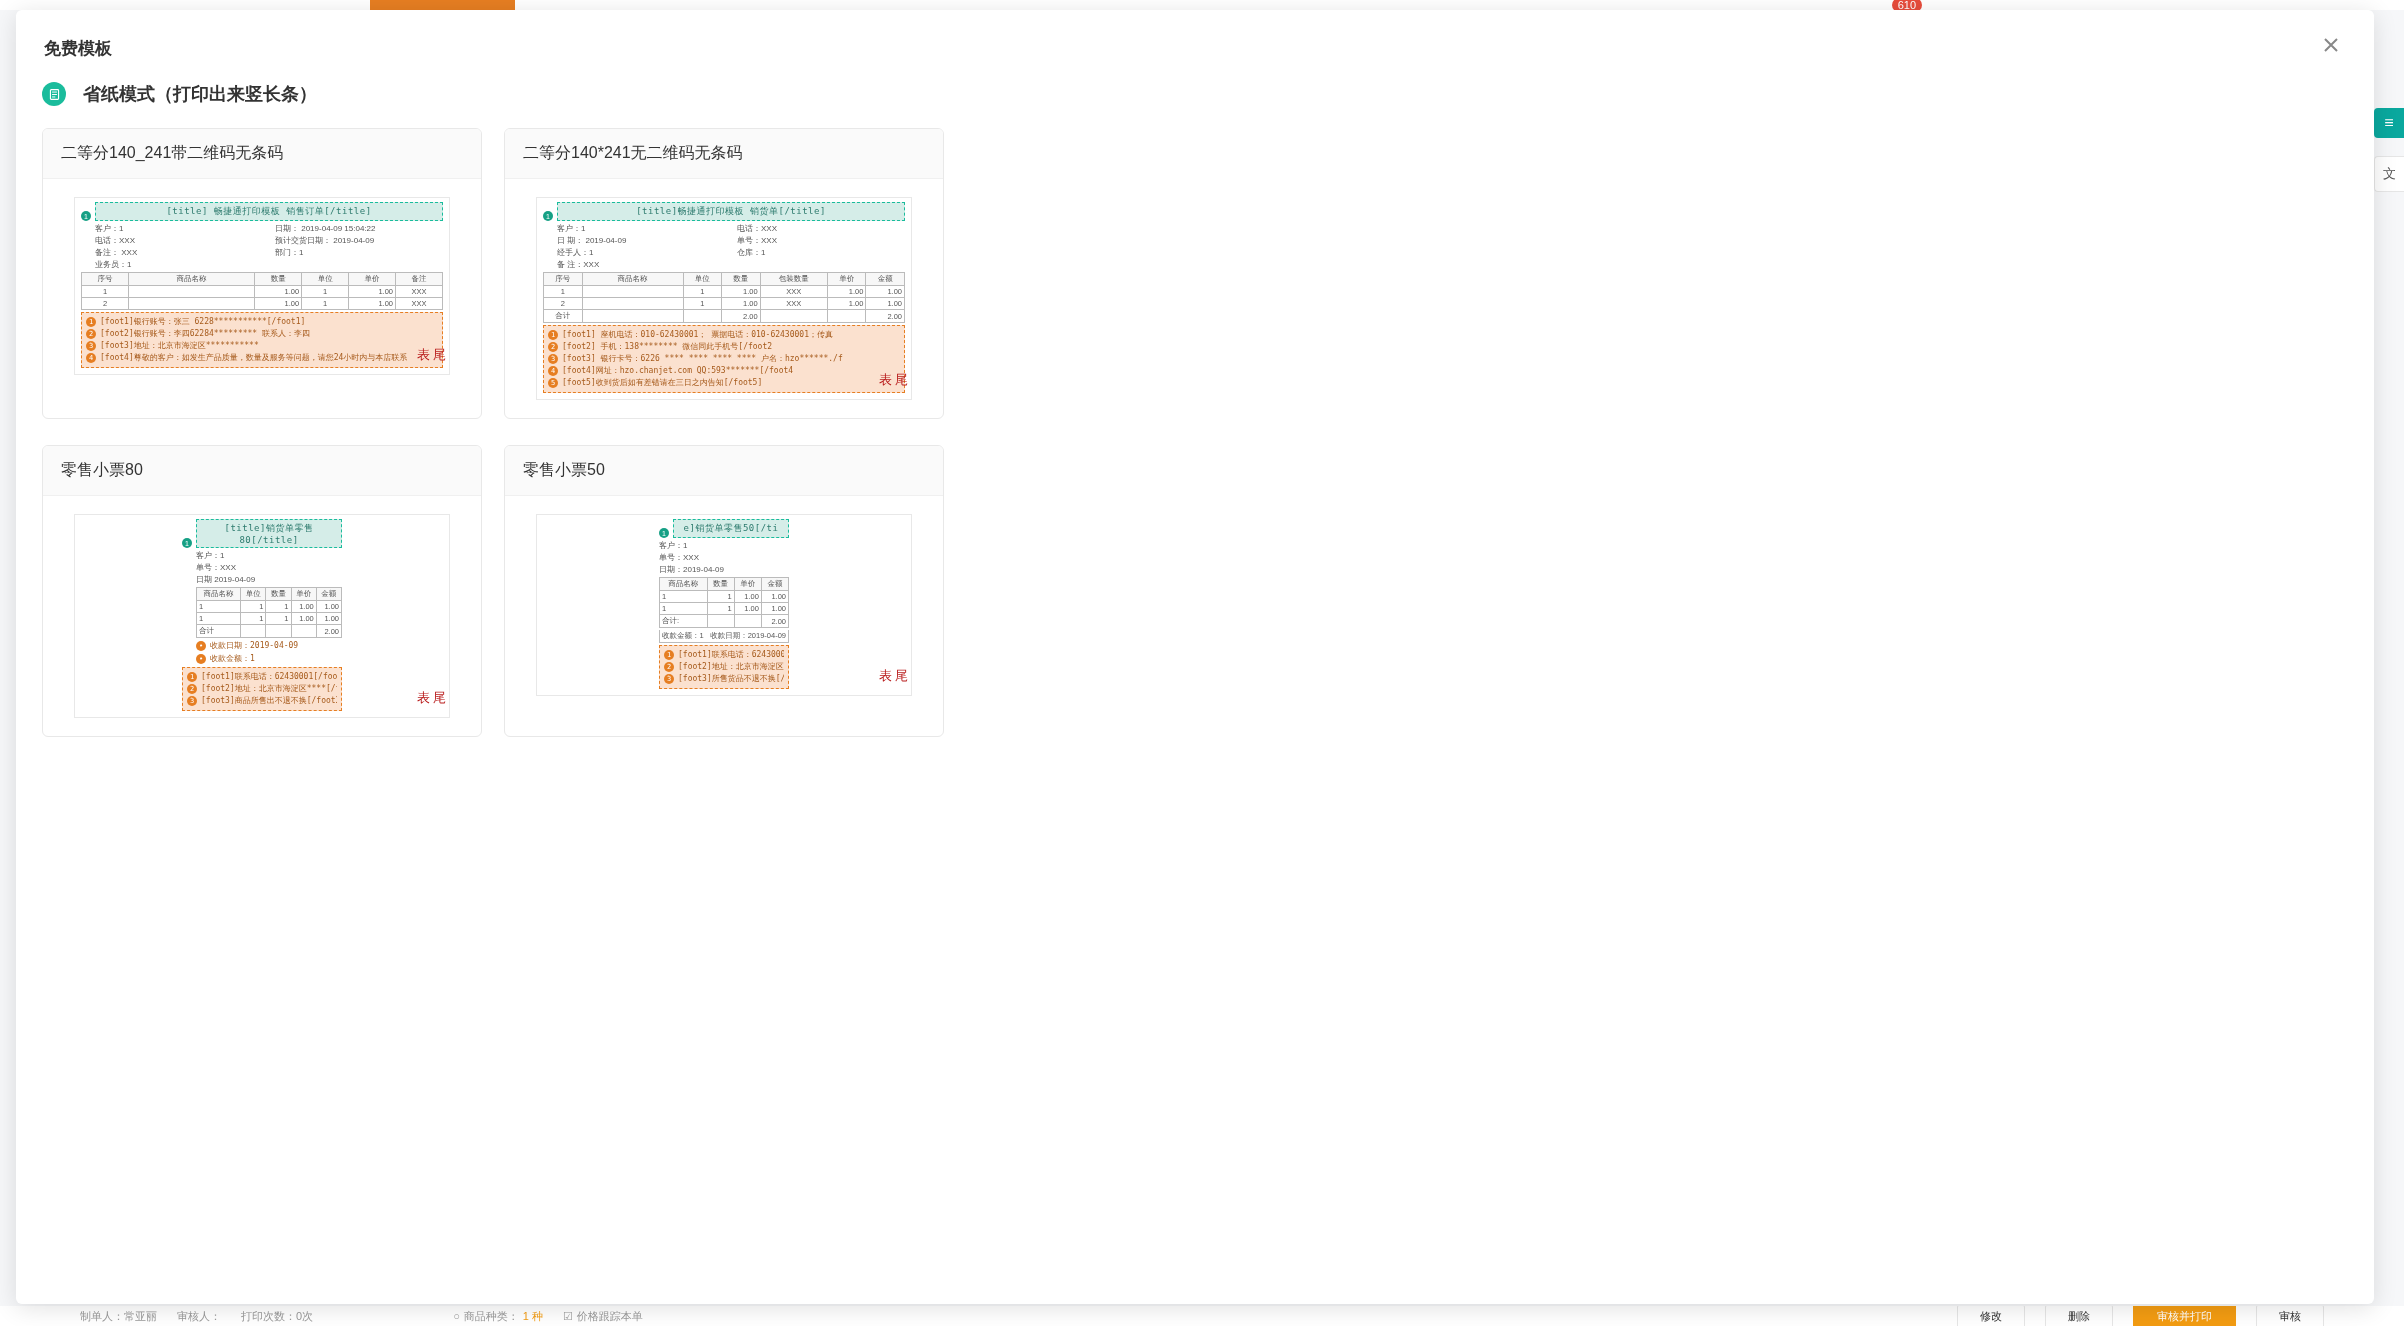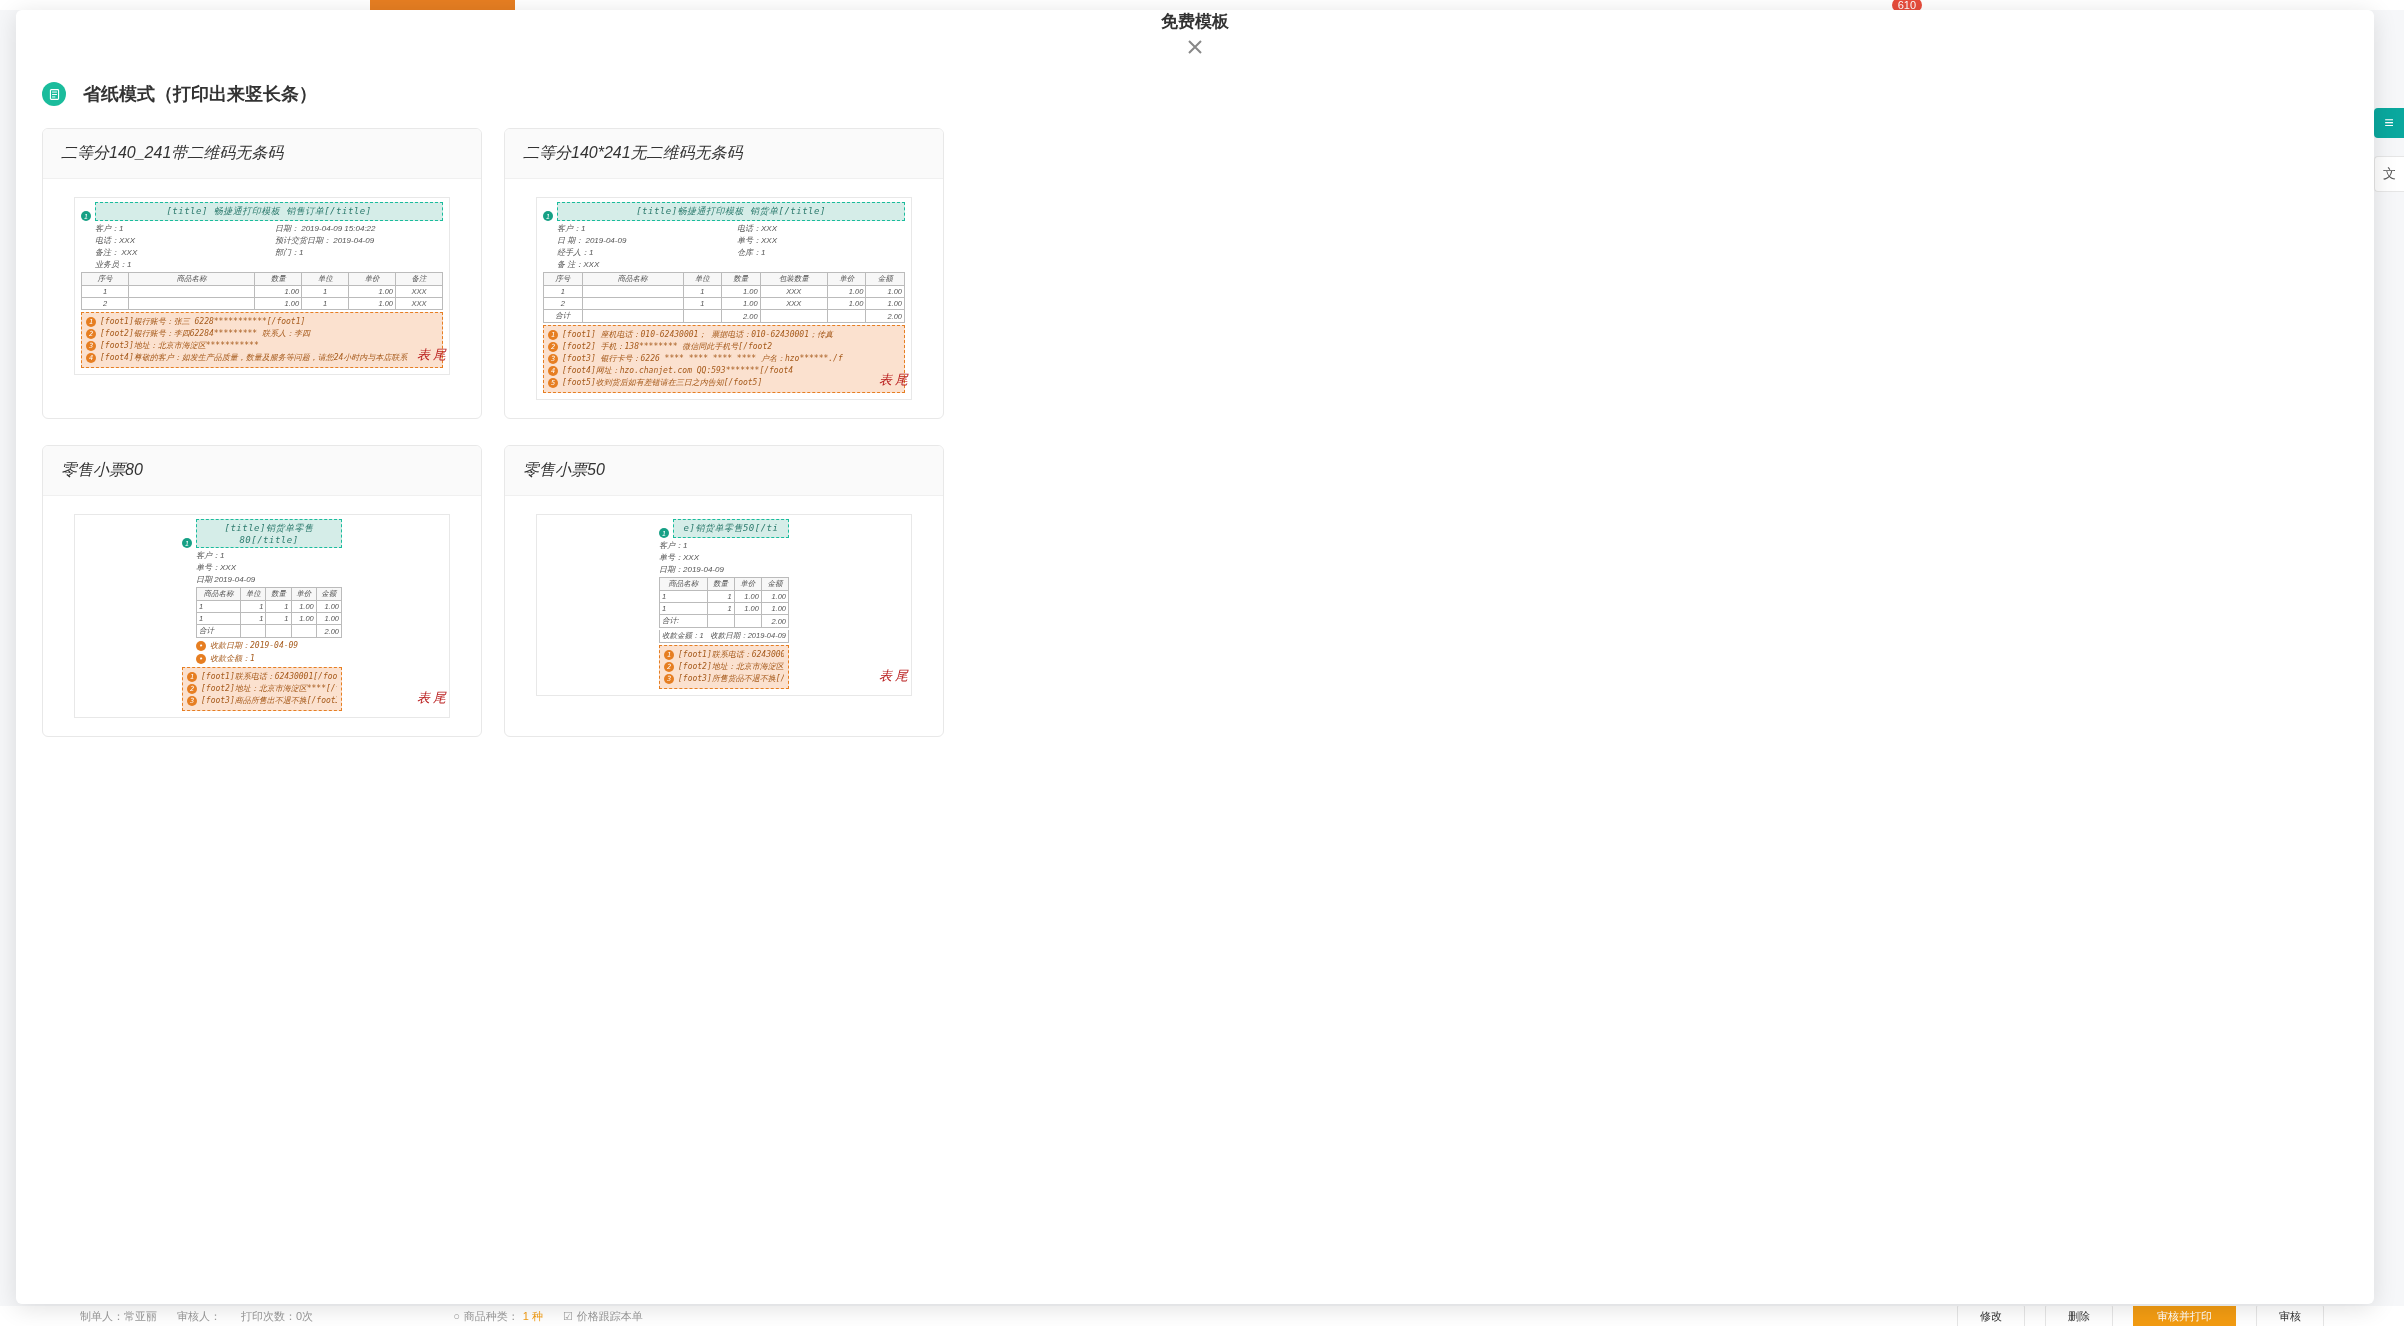--- a/index.html
+++ b/index.html
@@ -11,39 +11,39 @@
   .bg-badge { position:fixed; right:482px; top:-2px; background:#e74c3c; color:#fff; font-size:11px; border-radius:10px; padding:0 6px; height:14px; line-height:14px; }
   .bg-menu-btn { position:fixed; right:0; top:108px; width:30px; height:30px; background:#0aa89e; color:#fff; border-radius:4px 0 0 4px; display:flex; align-items:center; justify-content:center; font-size:16px;}
   .bg-textbox { position:fixed; right:0; top:156px; width:30px; height:36px; background:#fff; border:1px solid #e6e6e6; border-right:none; border-radius:4px 0 0 4px; display:flex; align-items:center; justify-content:center; font-size:13px; color:#555;}
   .bg-footer { position:fixed; left:0; right:0; bottom:0; height:20px; background:#fff; display:flex; align-items:center; gap:20px; padding:0 80px; color:#999; font-size:11px; overflow:hidden; }
   .bg-footer .orange-text { color:#f39c12; }
   .bg-footer .chip { display:flex; align-items:center; gap:4px; }
   .bg-footer .btn-ghost { border:1px solid #e6e6e6; padding:4px 22px; border-radius:3px; color:#333; }
   .bg-footer .btn-orange { background:#f39c12; color:#fff; padding:6px 24px; border-radius:3px; }
   
   .modal { position:fixed; left:16px; top:10px; right:30px; bottom:22px; background:#fff; border-radius:6px; box-shadow:0 4px 24px rgba(0,0,0,0.12); display:flex; flex-direction:column; overflow:hidden; }
-  .modal-header { height:50px; display:flex; align-items:center; justify-content:space-between; padding:0 28px; border-bottom:0;flex-direction:column; }
+  .modal-header { height:50px; display:flex; align-items:flex-end; justify-content:space-between; padding:0 28px; border-bottom:0; }
   .modal-title { font-size:17px; font-weight:600; color:#333; }
   .close-btn { width:30px; height:30px; display:flex; align-items:center; justify-content:center; color:#888; cursor:pointer; }
   .close-btn svg { width:16px; height:16px; stroke:#888; stroke-width:2; }
   .modal-body { flex:1; overflow-y:auto; padding:8px 26px 20px 26px; position:relative; }
   
   .modal-body::-webkit-scrollbar { width:10px; }
   .modal-body::-webkit-scrollbar-thumb { background:#ccc; border-radius:5px; }
   .modal-body::-webkit-scrollbar-track { background:transparent; }
   
   .section { margin-bottom:26px; }
   .section-header { display:flex; align-items:center; gap:17px; margin:14px 0 22px 0; }
   .section-icon { width:24px; height:24px; border-radius:50%; display:flex; align-items:center; justify-content:center; color:#fff; font-size:13px; }
   .section-icon.teal { background:#1abc9c; }
   .section-icon.purple { background:#9b59b6; }
   .section-title { font-size:18px; font-weight:600; color:#333; }
   
   .cards { display:flex; gap:22px; flex-wrap:wrap; }
-  .card { width:440px; border:1px solid #e8e8e8; border-radius:6px; background:#fff; overflow:hidden; cursor:pointer;font-style:italic; }
+  .card { width:440px; border:1px solid #e8e8e8; border-radius:6px; background:#fff; overflow:hidden; cursor:pointer; }
   .card-header { background:#fafafa; padding:14px 18px; font-size:16px; color:#333; font-weight:500; border-bottom:1px solid #f0f0f0;}
   .card-body { padding:18px; display:flex; justify-content:center; align-items:center; min-height:190px; }
   
   .preview { width:376px; border:1px solid #e8e8e8; background:#fff; font-size:8px; color:#555; position:relative; padding:4px 6px 6px 6px;}
   .preview.narrow .pv-content { width:160px; margin:0 auto;}
   .preview.narrowest .pv-content { width:130px; margin:0 auto;}
   .pv-row { display:flex; align-items:flex-end; gap:4px; margin-bottom:2px;}
   .pv-num { display:inline-flex; width:10px; height:10px; border-radius:50%; background:#16a085; color:#fff; align-items:center; justify-content:center; font-size:7px; flex-shrink:0; margin-top:1px;}
   .pv-num.orange { background:#e67e22; }
   .pv-titlebar { flex:1; background:#d5ede8; border:1px dashed #1abc9c; color:#2c7a6d; font-family:monospace; font-size:9px; padding:2px 4px; text-align:center; letter-spacing:0.5px;}

